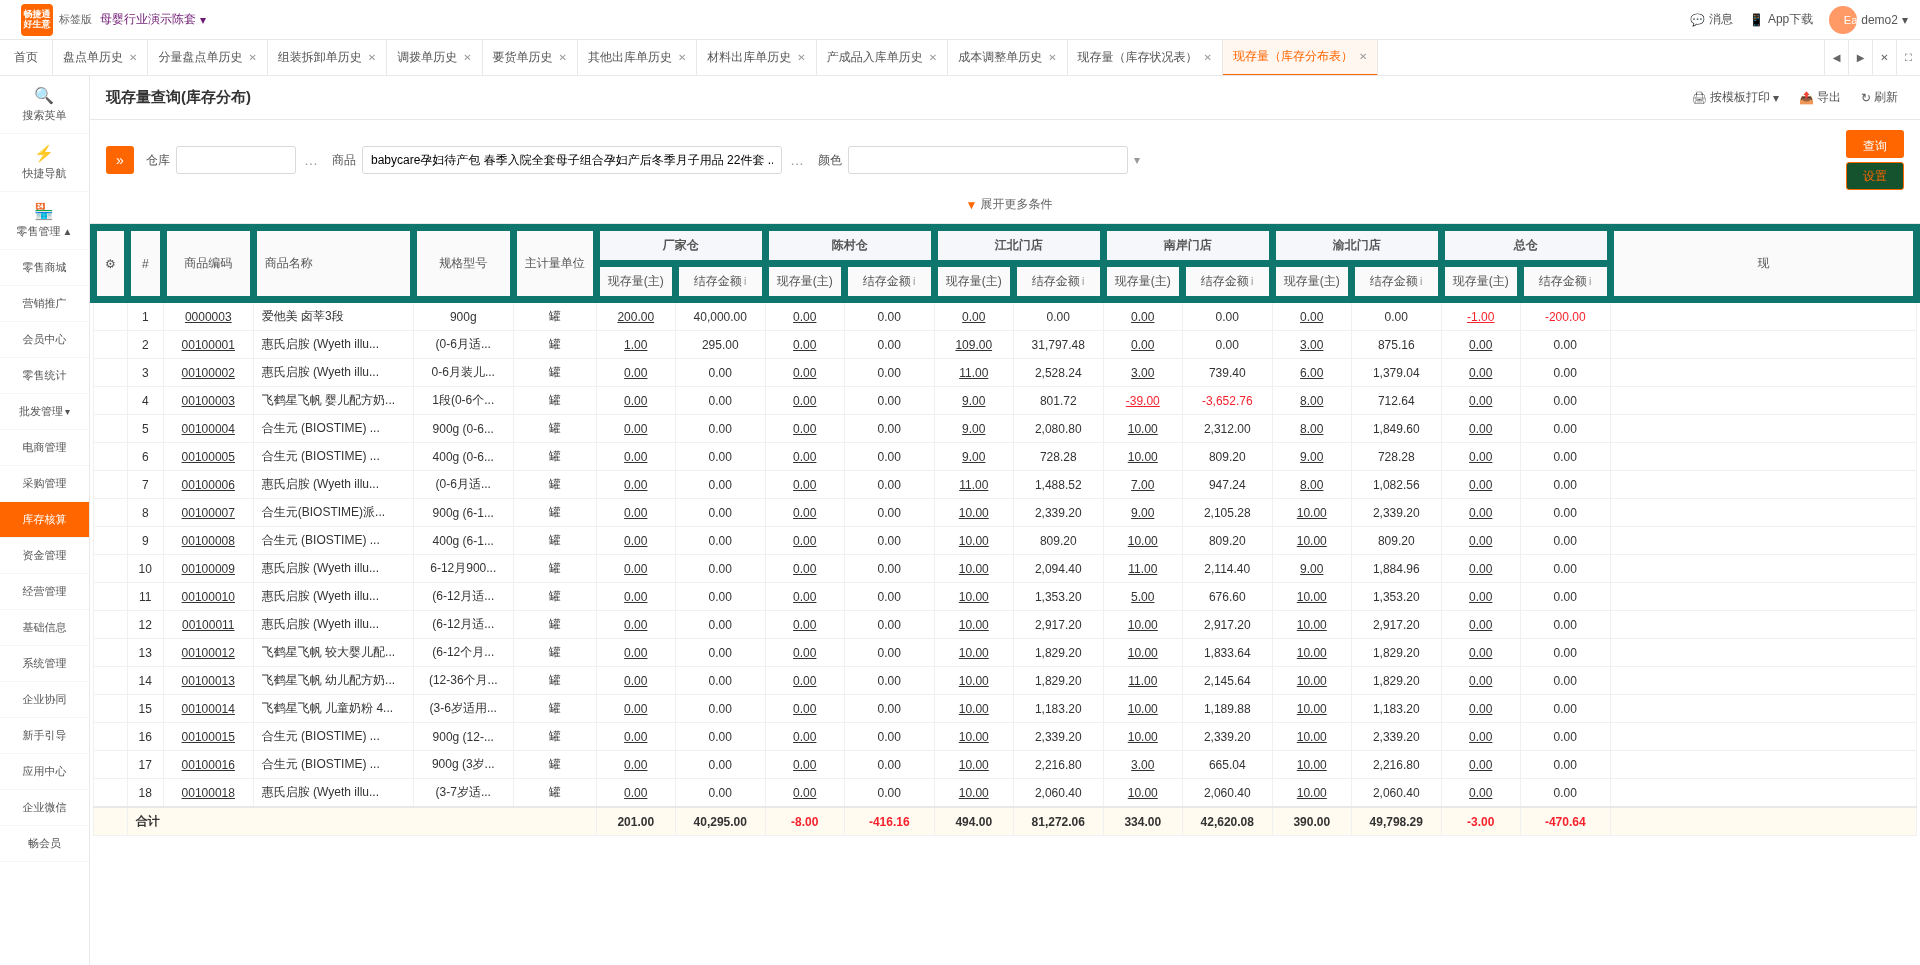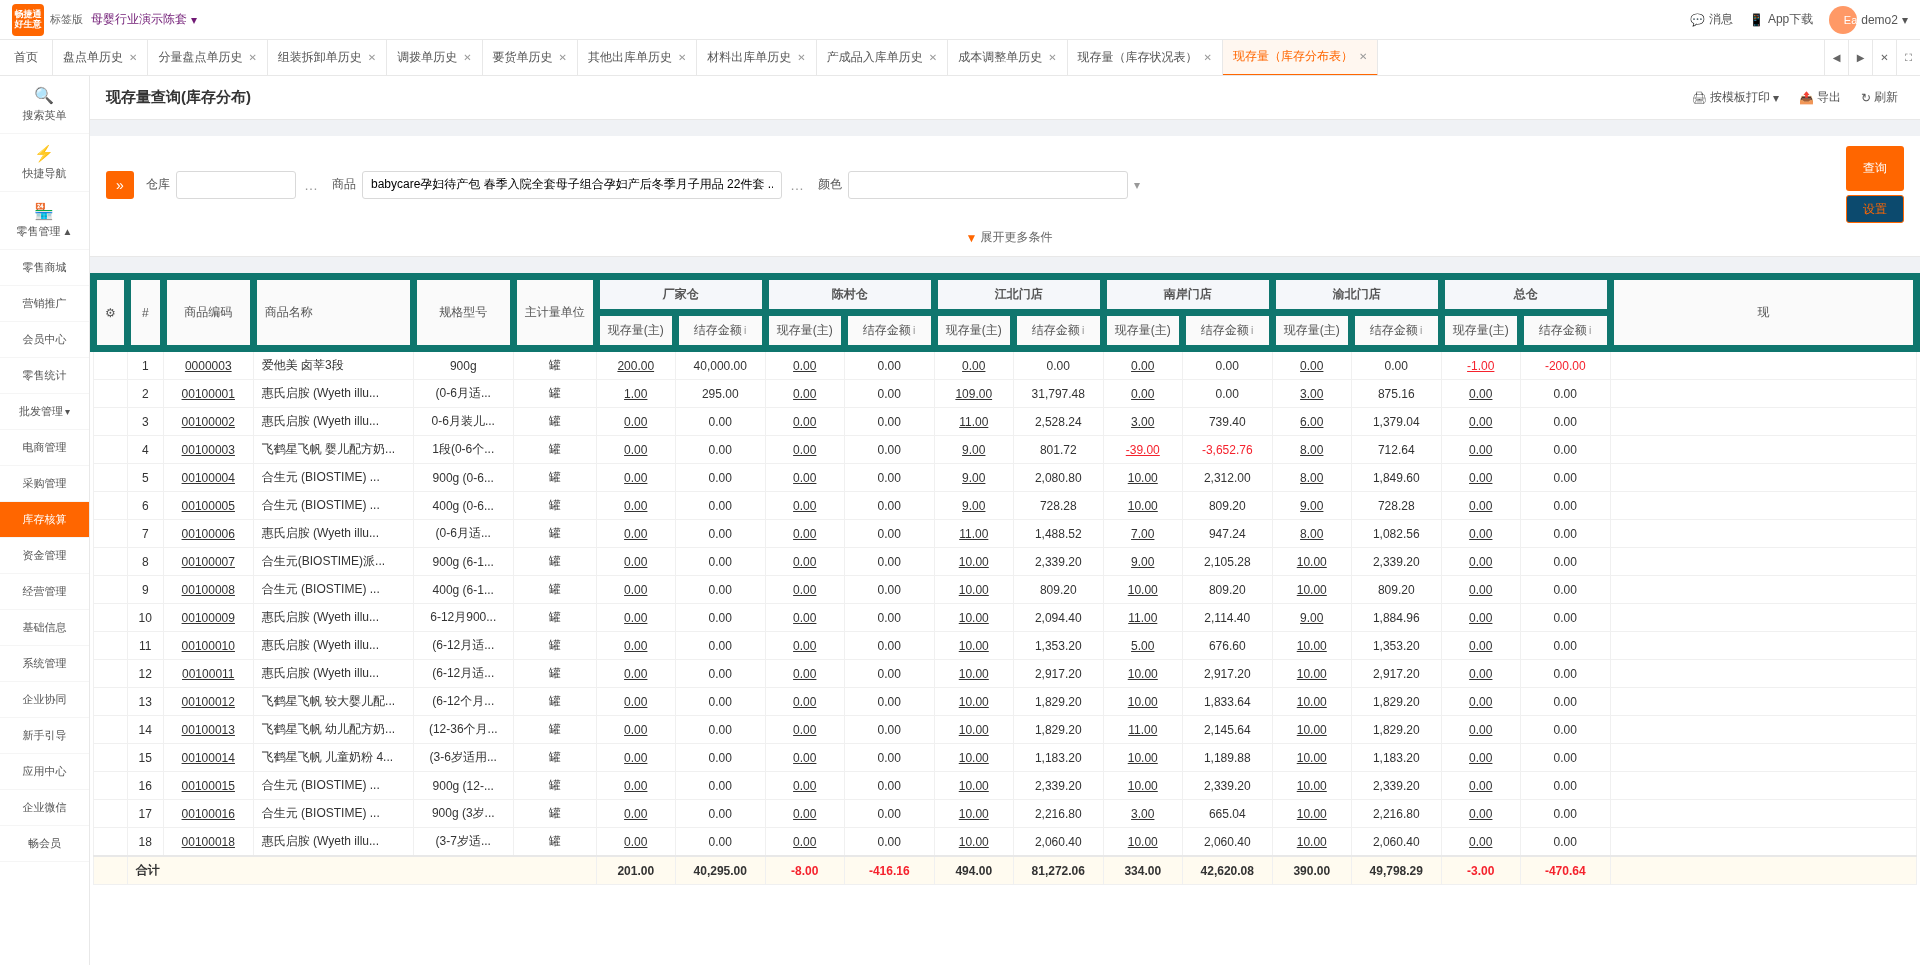--- a/index.html
+++ b/index.html
@@ -1,20 +1,20 @@
 <!DOCTYPE html>
 <html><head>
   <meta charset="utf-8">
   <style>
     * { margin: 0; padding: 0; box-sizing: border-box; }
     body { font-family: "Microsoft YaHei", "PingFang SC", sans-serif; font-size: 12px; background: #f0f2f5; color: #333; overflow: hidden; width: 1920px; height: 965px; }
 
     
     .top-bar { height: 40px; background: #fff; display: flex; align-items: center; justify-content: space-between; padding: 0 12px; border-bottom: 1px solid #e8e8e8; }
-    .top-bar-left { display: flex; align-items: center; gap: 8px; }
+    .top-bar-left { display: flex; align-items: center; gap: 8px; margin-left: 9px; }
     .logo-area { display: flex; align-items: center; gap: 6px; }
     .logo-icon { width: 32px; height: 32px; background: #ff6600; border-radius: 4px; display: flex; align-items: center; justify-content: center; color: #fff; font-size: 11px; font-weight: bold; }
     .logo-text { font-size: 11px; color: #666; line-height: 1.2; }
     .search-unit { display: flex; align-items: center; gap: 4px; font-size: 12px; color: #701a75; cursor: pointer; }
     .top-bar-right { display: flex; align-items: center; gap: 16px; }
     .top-right-item { display: flex; align-items: center; gap: 4px; font-size: 12px; color: #555; cursor: pointer; }
     .avatar { width: 28px; height: 28px; border-radius: 50%; background: #ff9966; display: flex; align-items: center; justify-content: flex-end; color: #fff; font-size: 11px; }
 
     
     .nav-tabs { height: 36px; background: #fff; display: flex; align-items: center; border-bottom: 1px solid #e8e8e8; overflow: hidden; position: relative; }
@@ -31,37 +31,37 @@
     
     .sidebar { width: 90px; background: #fff; border-right: 1px solid #e8e8e8; display: flex; flex-direction: column; overflow-y: auto; }
     .sidebar-item { padding: 10px 4px; text-align: center; cursor: pointer; font-size: 11px; color: #555; border-bottom: 1px solid #f5f5f5; }
     .sidebar-item.active { background: #ff6600; color: #fff; }
     .sidebar-icon { font-size: 16px; margin-bottom: 3px; display: block; }
     .sidebar-label { font-size: 11px; }
     .sidebar-group { display: flex; align-items: center; justify-content: center; gap: 2px; }
     .sidebar-arrow { font-size: 10px; }
 
     
-    .content { flex: 1; overflow: hidden; display: flex; flex-direction: column; gap: 16px; }
+    .content { flex: 1; overflow: hidden; display: flex; flex-direction: column; }
 
     
     .page-header { height: 44px; background: #fff; display: flex; align-items: center; justify-content: space-between; padding: 0 16px; border-bottom: 1px solid #e8e8e8; }
     .page-title { font-size: 15px; font-weight: bold; color: #333; }
     .page-actions { display: flex; align-items: center; gap: 8px; }
     .action-btn { display: flex; align-items: center; gap: 3px; font-size: 12px; color: #555; cursor: pointer; padding: 2px 6px; }
 
     
     .filter-area { background: #fff; padding: 10px 16px; border-bottom: 1px solid #e8e8e8; }
     .filter-row { display: flex; align-items: center; gap: 12px; flex-wrap: wrap; }
     .filter-item { display: flex; align-items: center; gap: 6px; }
     .filter-label { font-size: 12px; color: #555; white-space: nowrap; }
     .filter-input { height: 28px; border: 1px solid #d9d9d9; border-radius: 3px; padding: 0 8px; font-size: 12px; min-width: 80px; outline: none; }
     .filter-expand { display: flex; align-items: center; gap: 3px; color: #666; font-size: 12px; cursor: pointer; margin-left: 8px; }
-    .query-btn { height: 45px; padding: 8px 16px; background: #ff6600; color: #fff; border: none; border-radius: 3px; cursor: pointer; font-size: 12px; }
-    .settings-btn { height: 28px; padding: 0 16px; background: #0c4a6e; color: #ff6600; border: 1px solid #ff6600; border-radius: 3px; cursor: pointer; font-size: 12px; }
+    .query-btn { height: 28px; padding: 8px 16px; background: #ff6600; color: #fff; border: none; border-radius: 3px; cursor: pointer; font-size: 12px; }
+    .settings-btn { height: 28px; padding: 0 16px; background: #14532d; color: #ff6600; border: 1px solid #ff6600; border-radius: 3px; cursor: pointer; font-size: 12px; }
     .product-input { width: 420px; height: 28px; border: 1px solid #d9d9d9; border-radius: 3px; padding: 0 8px; font-size: 12px; }
     .color-input { width: 280px; height: 28px; border: 1px solid #d9d9d9; border-radius: 3px; padding: 0 8px; font-size: 12px; }
     .expand-icon { color: #ff6600; font-size: 12px; }
     .dots-btn { color: #999; font-size: 14px; cursor: pointer; margin: 0 2px; }
 
     
     .table-container { flex: 1; overflow: auto; background: #fff; margin: 0; position: relative; }
     table { width: 100%; border-collapse: collapse; font-size: 12px; }
     thead tr { background: #fafafa; position: sticky; top: 0; z-index: 10; }
     thead th { border: 7px solid #0f766e; padding: 6px 8px; font-weight: 500; color: #555; white-space: nowrap; text-align: center; }

